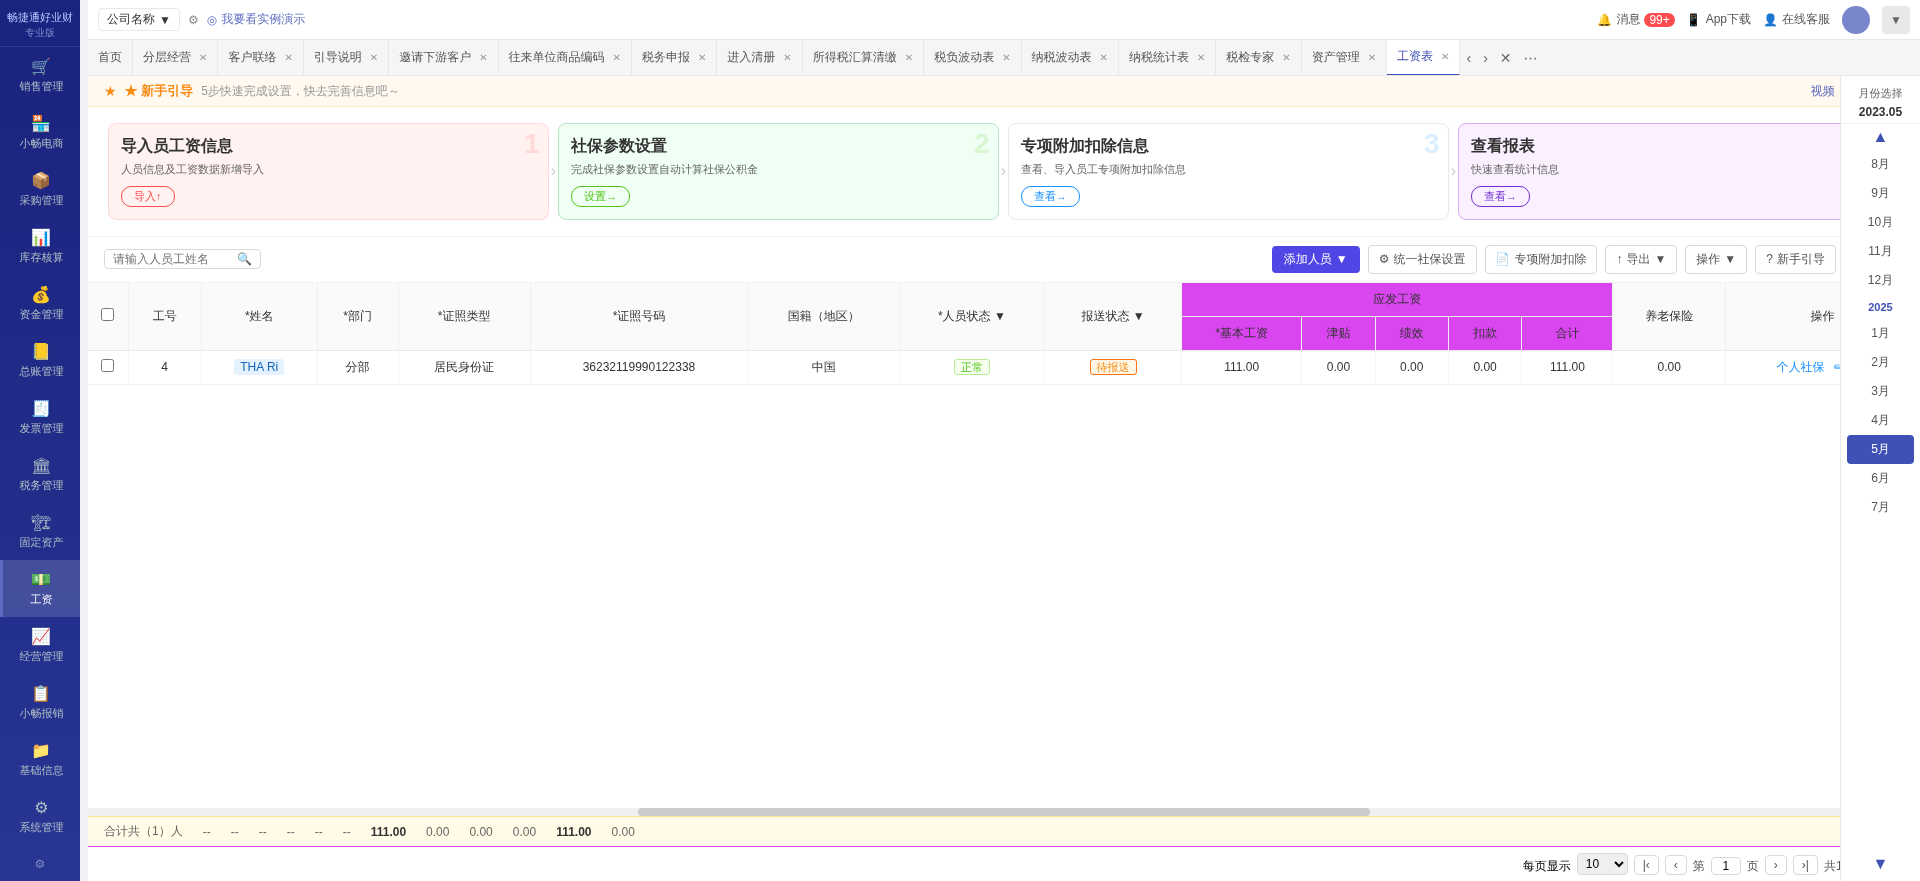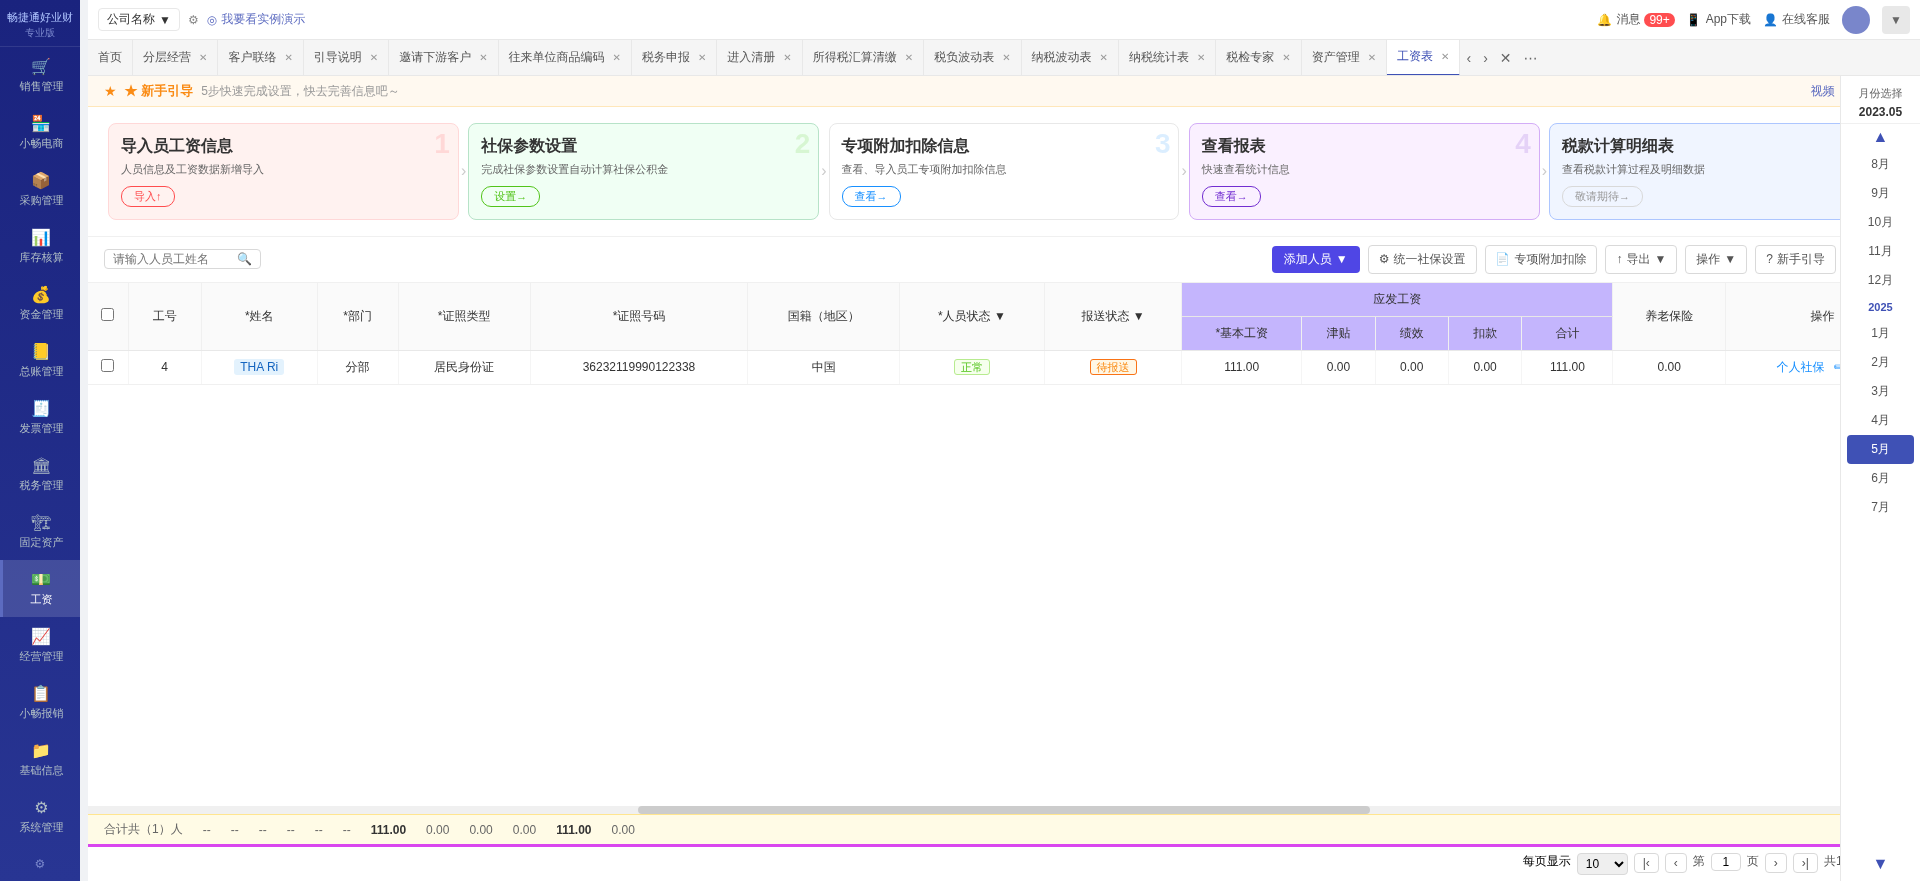--- a/index.html
+++ b/index.html
@@ -131,39 +131,39 @@
     }
 
     
     .table-wrap { flex: 1; overflow: auto; }
     table { width: 100%; border-collapse: collapse; }
     thead th {
       background: #fafafa; border-bottom: 1px solid #e8e8e8; border-right: 1px solid #f0f0f0;
       padding: 8px 10px; text-align: center; color: #333; font-weight: normal;
       white-space: nowrap; position: sticky; top: 0; z-index: 10;
     }
-    thead th.col-header { background: #c4b5fd; }
+    thead th.col-header { background: #d946ef; }
     tbody td {
       border-bottom: 1px solid #f0f0f0; border-right: 1px solid #f5f5f5;
       padding: 8px 10px; text-align: center; color: #333; font-size: 12px;
     }
     .checkbox-cell { width: 40px; }
     input[type="checkbox"] { cursor: pointer; }
     .tag-normal { background: #f6ffed; color: #52c41a; border: 1px solid #b7eb8f; border-radius: 3px; padding: 1px 6px; font-size: 11px; }
     .tag-pending { background: #fff7e6; color: #fa8c16; border: 1px solid #f97316; border-radius: 3px; padding: 1px 6px; font-size: 11px; }
     .link-btn { color: #1890ff; cursor: pointer; margin: 0 3px; }
     .footer-bar {
       background: #fffbe6; border-top: 1px solid #ffe58f; padding: 6px 16px;
       display: flex; align-items: center; gap: 20px; font-size: 12px; color: #666;
     }
 
     
     .pagination-bar {
-      background: #fff; border-top: 3px solid #d946ef; padding: 6px 16px;
-      display: flex; align-items: flex-start; justify-content: flex-end; gap: 6px;
+      background: #fff; border-top: 1px solid #d946ef; padding: 6px 16px;
+      display: flex; align-items: flex-end; justify-content: flex-end; gap: 6px;
     }
     .page-size-select {
       border: 1px solid #d9d9d9; border-radius: 4px; padding: 2px 4px; font-size: 12px; cursor: pointer;
     }
     .page-btn {
       border: 1px solid #d9d9d9; background: #fff; border-radius: 4px;
       padding: 2px 8px; cursor: pointer; font-size: 12px; color: #555;
     }
     .page-btn:disabled { color: #ccc; cursor: not-allowed; }
     .page-info { font-size: 12px; color: #555; }
@@ -400,26 +400,20 @@
         <span class="step-btn blue">查看→</span>
       </div>
       <div class="step-arrow">›</div>
       <div class="step-card step4">
         <div class="step-num">4</div>
         <div class="step-title">查看报表</div>
         <div class="step-desc">快速查看统计信息</div>
         <span class="step-btn purple">查看→</span>
       </div>
       <div class="step-arrow">›</div>
-      <div class="step-card step5">
-        <div class="step-num">5</div>
-        <div class="step-title">税款计算明细表</div>
-        <div class="step-desc">查看税款计算过程及明细数据</div>
-        <span class="step-btn gray">敬请期待→</span>
-      </div>
     </div>
 
     <div class="toolbar">
       <div class="search-input-wrap">
         <input type="text" placeholder="请输入人员工姓名" style="">
         <span style="color:#999;cursor:pointer">🔍</span>
       </div>
       <div class="toolbar-spacer"></div>
       <button class="btn-primary">
         <span>添加人员</span>

